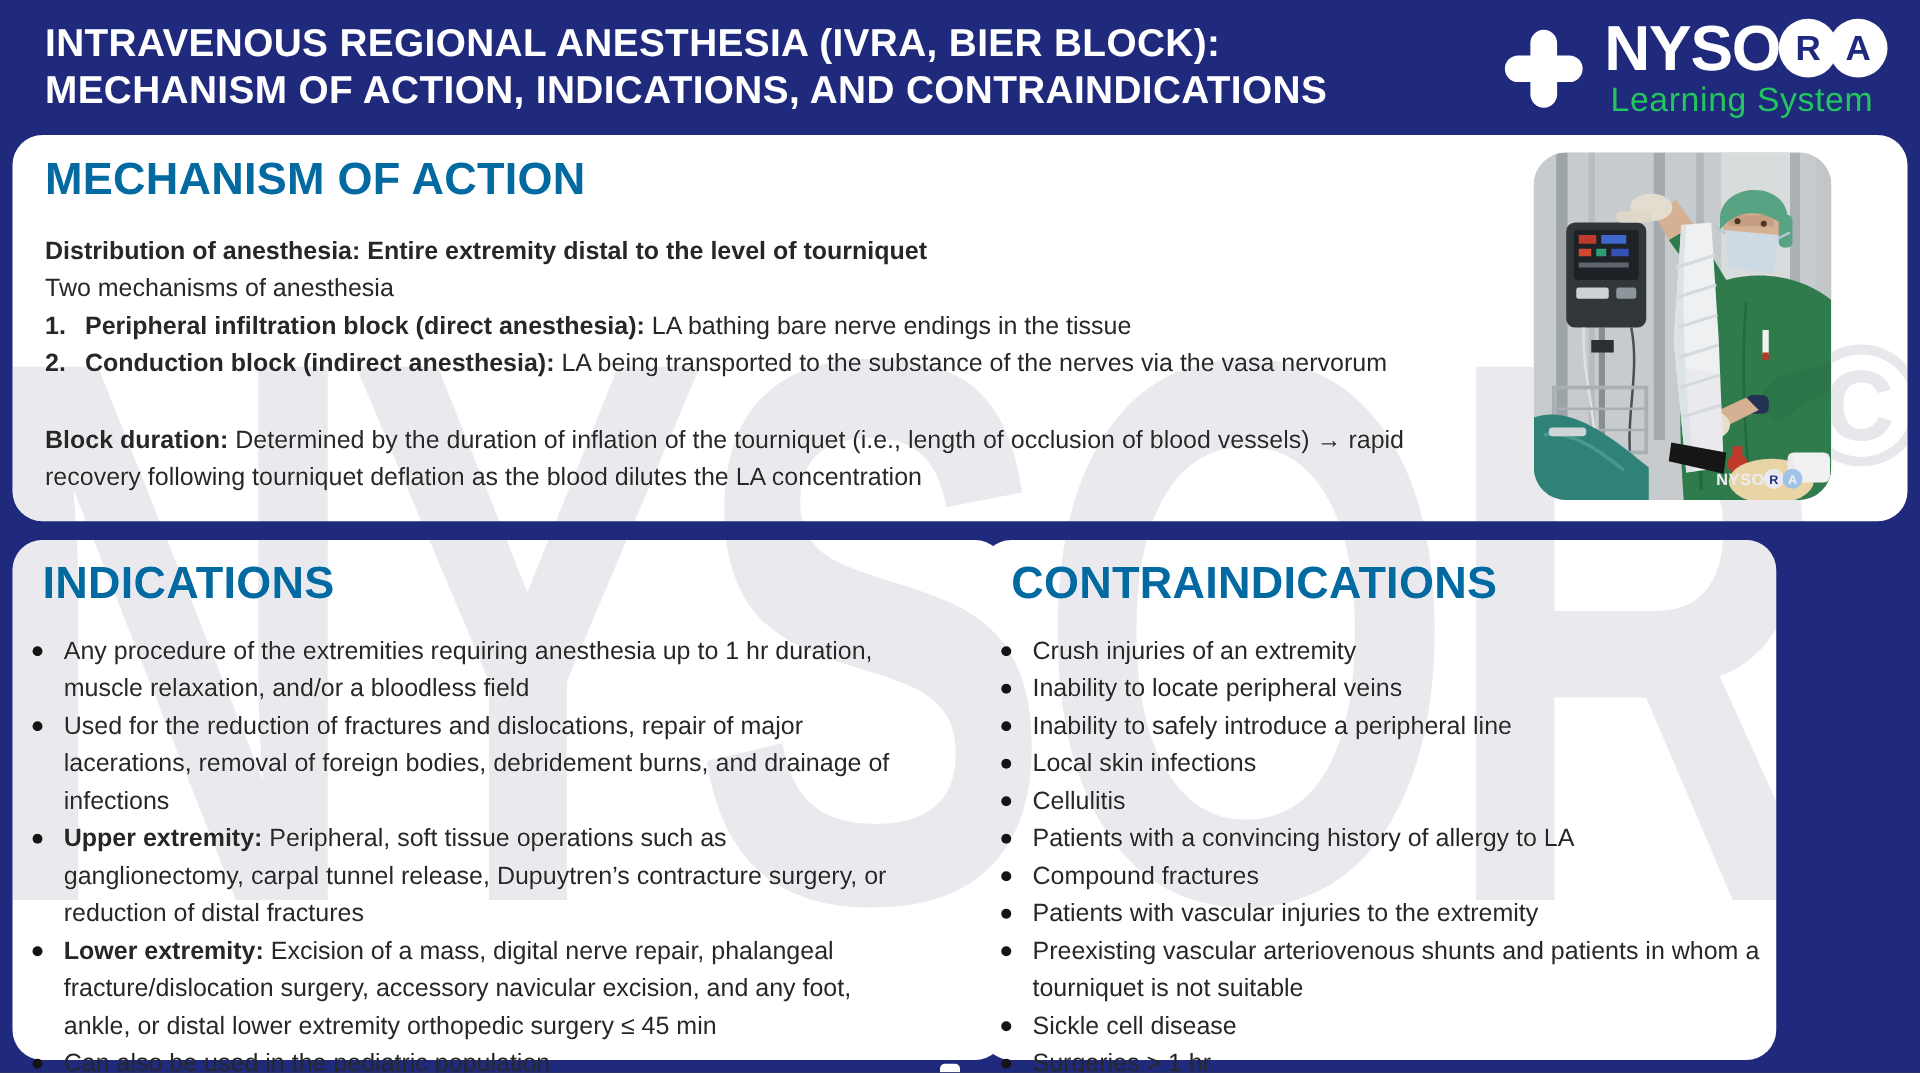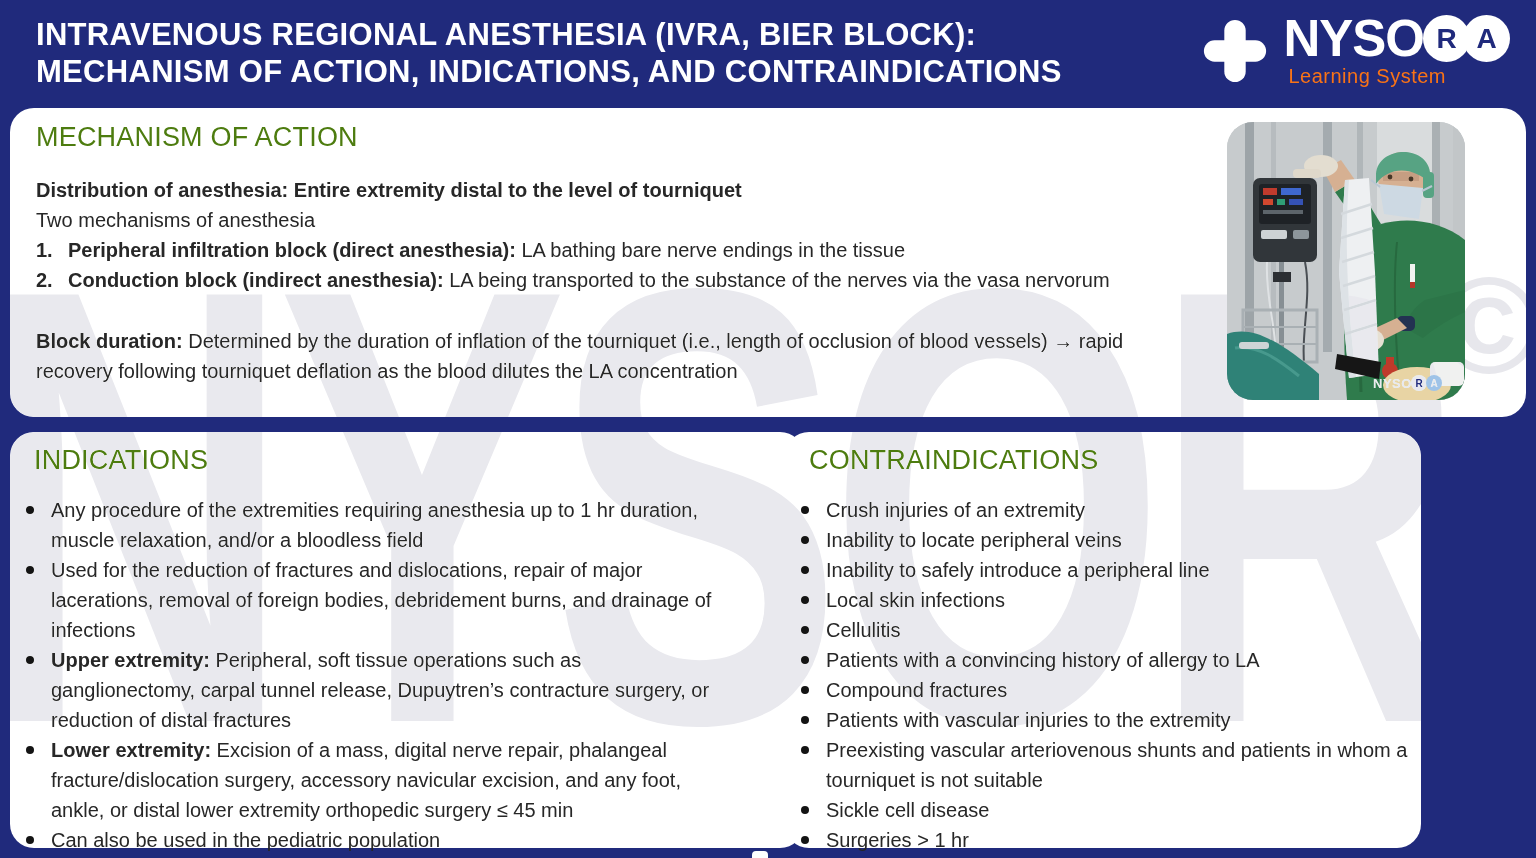--- a/index.html
+++ b/index.html
@@ -14,25 +14,25 @@
   .logo{display:flex;align-items:center;gap:13px;padding:13px 26px 0 0;}
   .logo-cross{width:70px;height:70px;flex:0 0 70px;}
   .logo-text{display:flex;flex-direction:column;}
   .brand-row{display:flex;align-items:center;color:#fff;font-weight:bold;
              font-size:51px;line-height:1;}
   .brand-prefix{letter-spacing:-1px;}
   .lcircle{width:47px;height:47px;border-radius:50%;background:#fff;color:#202a7c;
            font-size:28px;font-weight:bold;display:flex;align-items:center;
            justify-content:center;margin-left:-1px;}
   .lcircle.second{margin-left:-7px;}
-  .logo-sub{color:#f97316;font-size:20px;letter-spacing:.5px;margin-top:1px;padding-left:5px;}
+  .logo-sub{color:#22c55e;font-size:27px;letter-spacing:.5px;margin-top:1px;padding-left:5px;}
 
   
   .panel{position:absolute;background:#ffffff;border-radius:24px;color:#272727;}
-  .panel h2{margin:0;color:#4d7c0f;font-size:27px;font-weight:normal;letter-spacing:.2px;}
+  .panel h2{margin:0;color:#0369a1;font-size:36px;font-weight:bold;letter-spacing:.2px;}
 
   .mech{left:10px;top:108px;width:1516px;height:309px;}
   .mech h2{padding:14px 0 0 26px;}
   .mech-body{padding-left:26px;font-size:20px;line-height:30px;max-width:1190px;}
   .para{margin:0;}
   .p-dist{margin-top:22px;font-weight:bold;}
   .p-intro{}
   .mech-list{list-style:none;margin:0;padding:0;}
   .mech-list li{display:flex;line-height:30px;}
   .mech-list .num{width:32px;font-weight:bold;flex:0 0 32px;}

